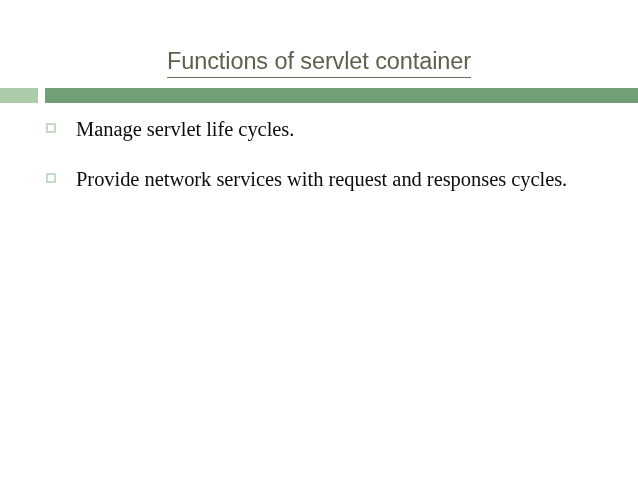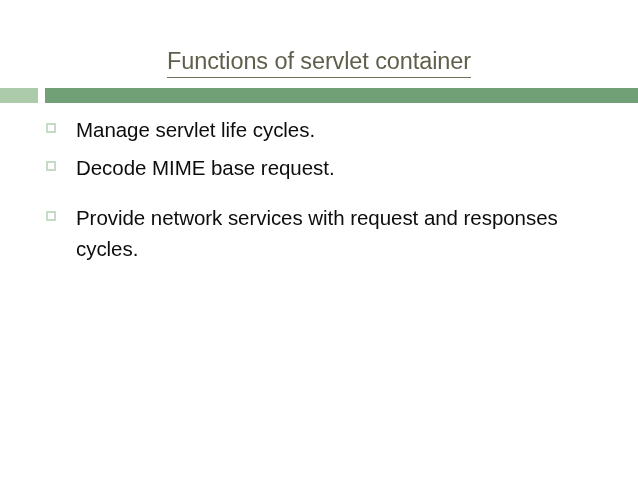--- a/index.html
+++ b/index.html
@@ -69,20 +69,21 @@
 
   
   .body-list {
     position: absolute;
     left: 46px;
     top: 114px;
     width: 560px;
     margin: 0;
     padding: 0;
     list-style: none;
+    font-family: Liberation Serif, serif;
   }
   .bullet-row {
     position: relative;
     padding-left: 30px;
     margin: 0 0 7px 0;
     font-size: 20.5px;
     line-height: 31px;
     color: #0d0d0d;
     letter-spacing: -0.05px;
   }
@@ -119,24 +120,20 @@
 
   <ul class="body-list">
 
     <li class="bullet-row">
       <span class="bullet-marker"></span>
       <span class="bullet-text">Manage servlet life cycles.</span>
     </li>
 
 
 
-    <li class="bullet-row">
-      <span class="bullet-marker"></span>
-      <span class="bullet-text">Decode MIME base request.</span>
-    </li>
 
 
     <li class="bullet-row gap-before">
       <span class="bullet-marker"></span>
       <span class="bullet-text">Provide network services with request and responses cycles.</span>
     </li>
 
   </ul>
 
 </div>

